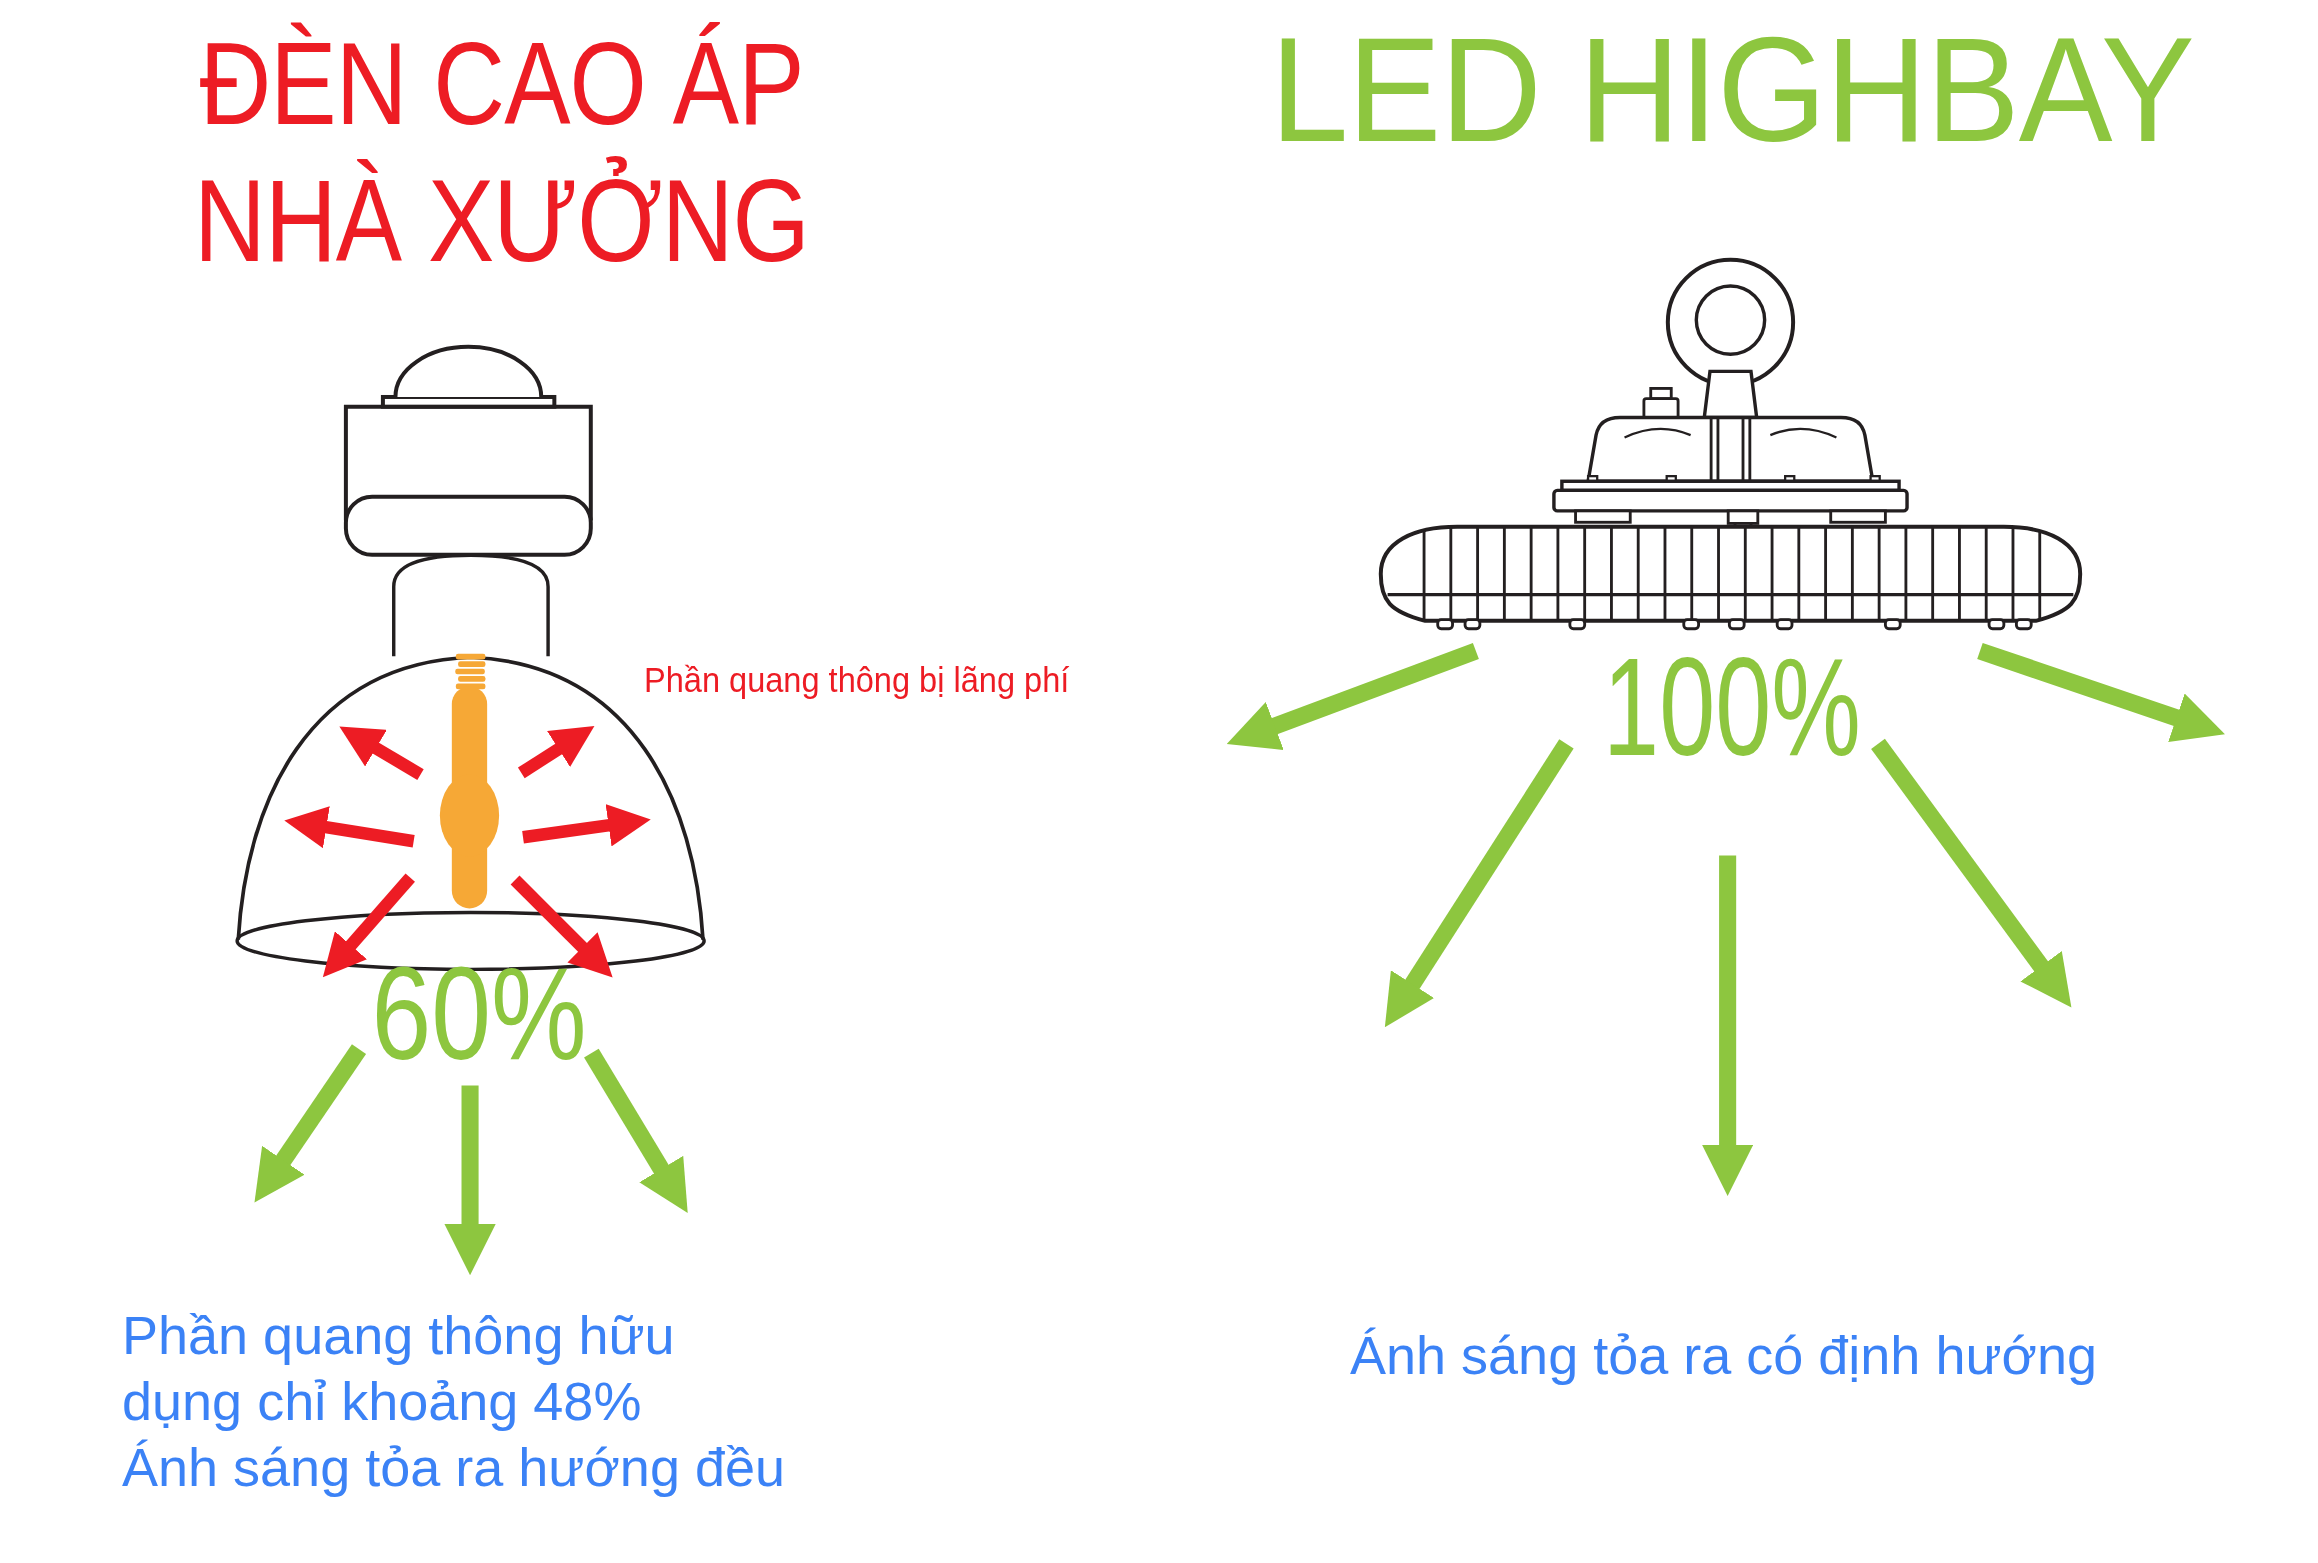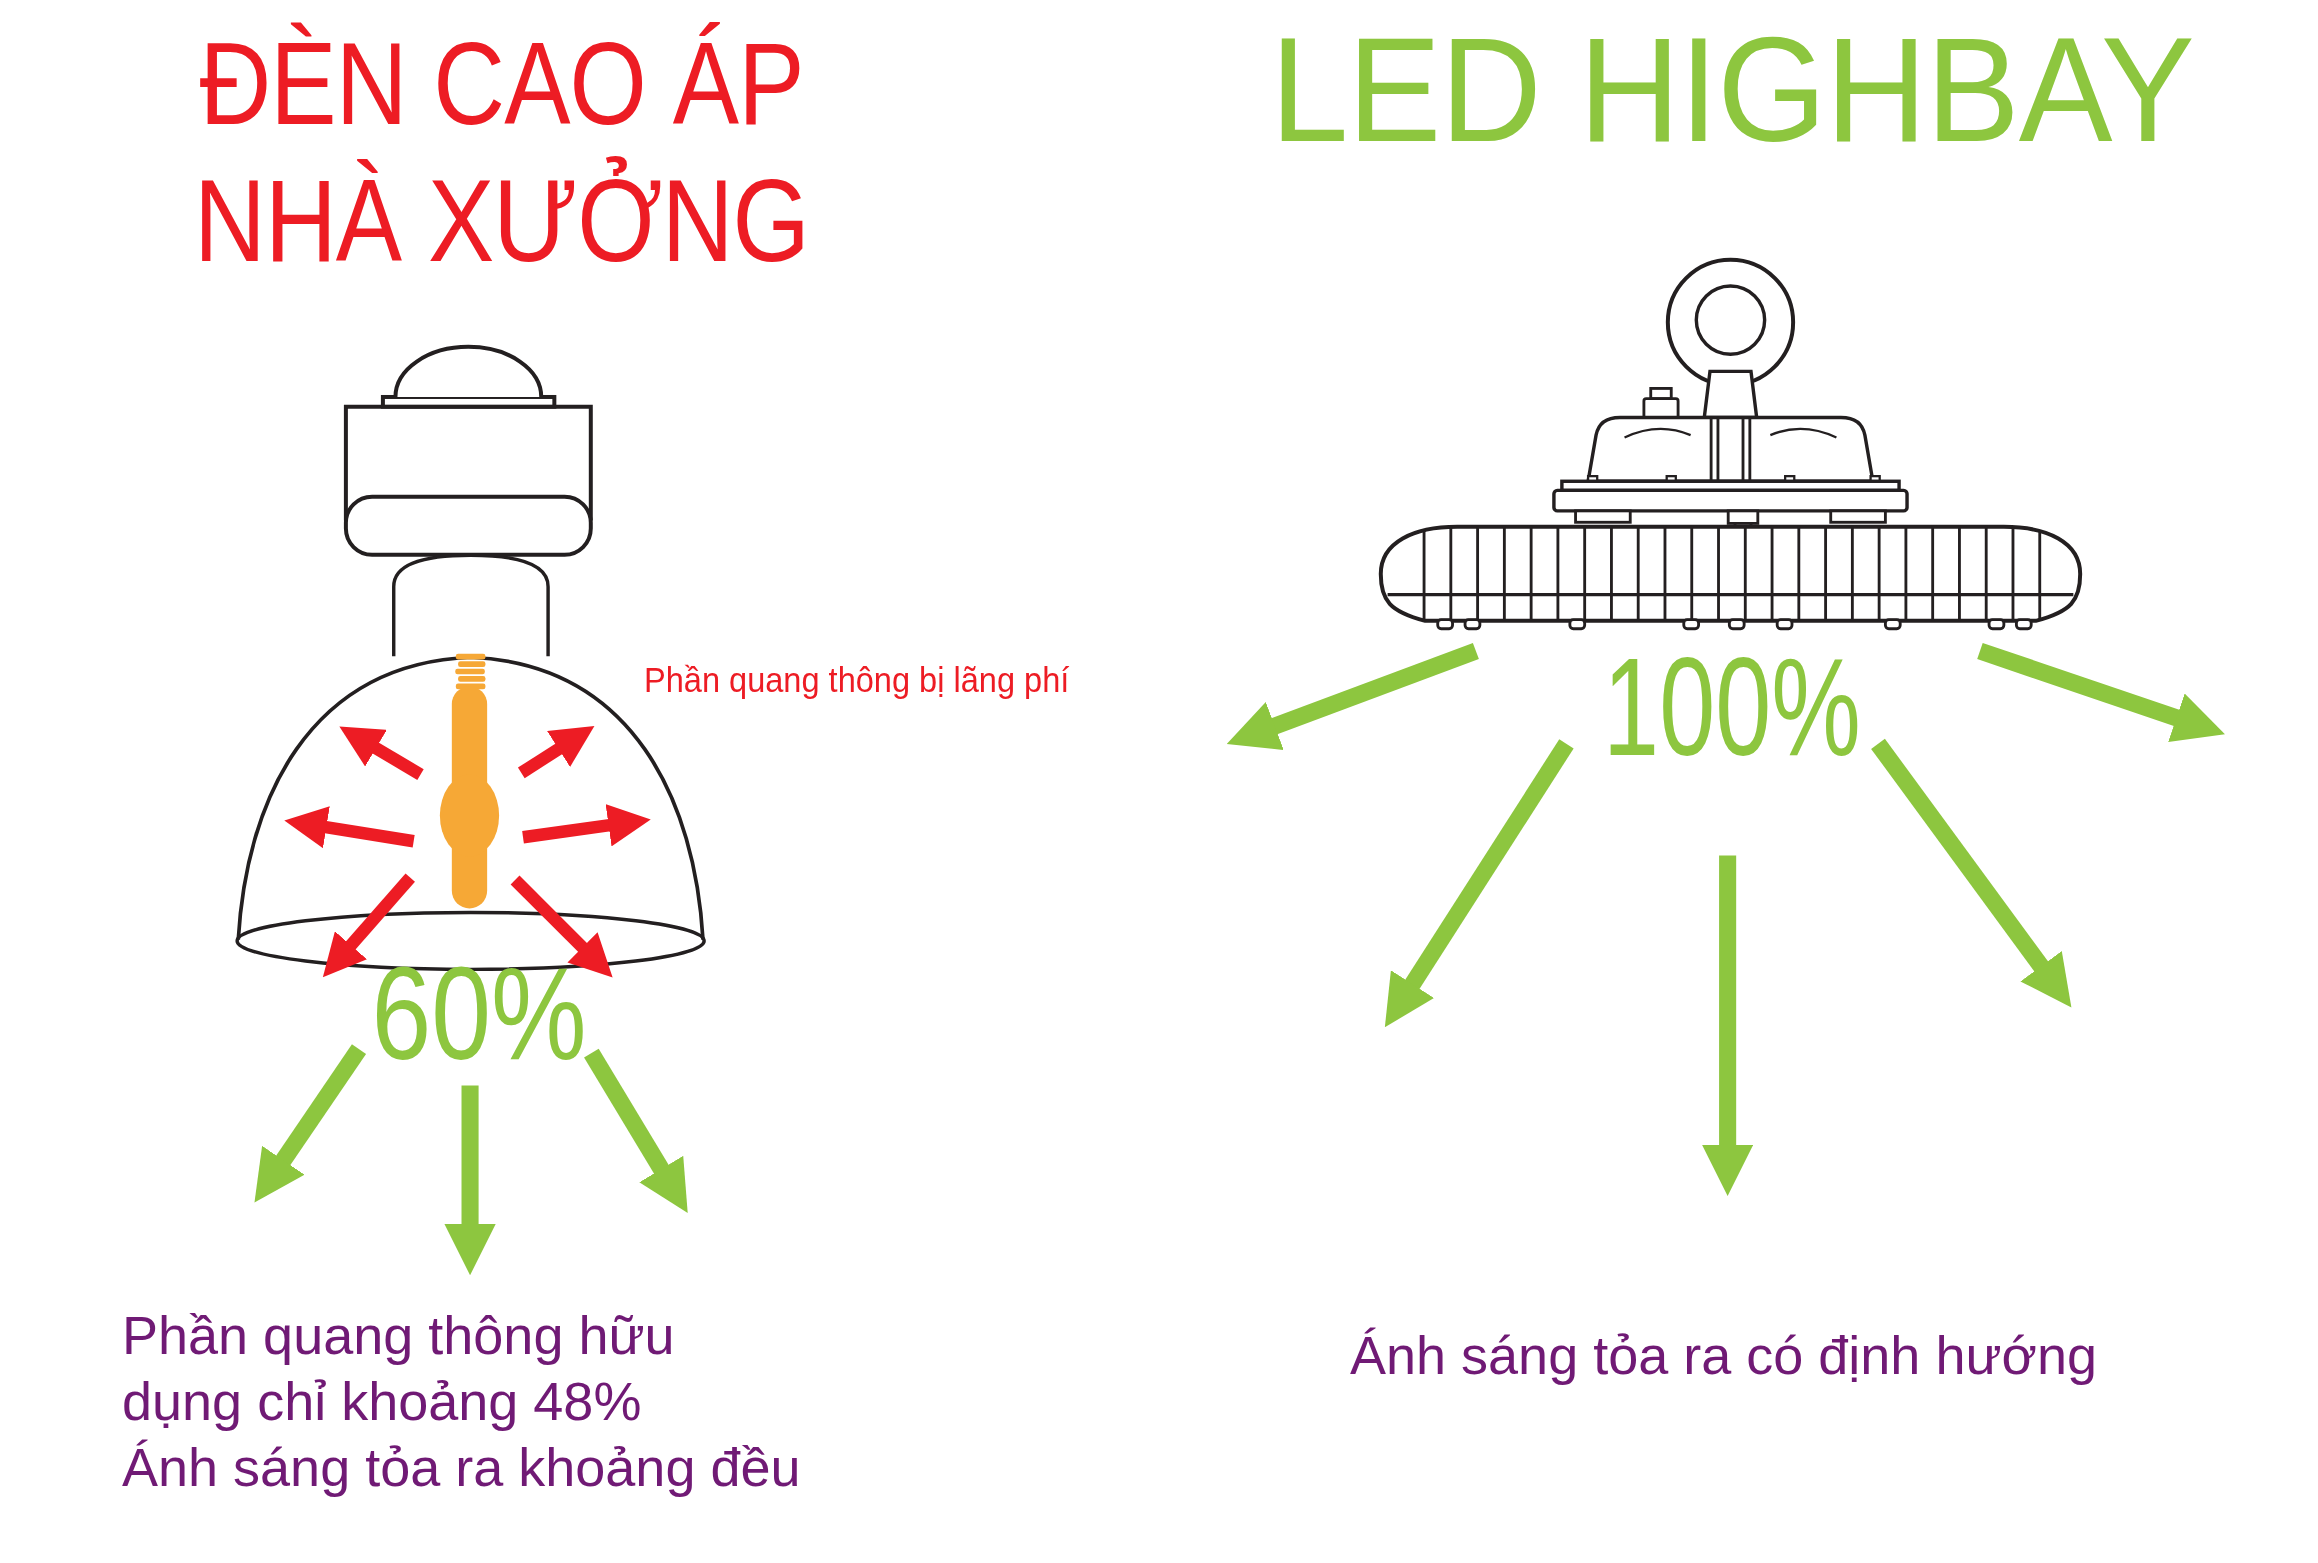--- a/index.html
+++ b/index.html
@@ -38,21 +38,21 @@
   }
   .percent-left{
     left:479px;top:948px;font-size:131px;
     transform:translateX(-50%) scaleX(0.82);transform-origin:center top;
   }
   .percent-right{
     left:1732px;top:637px;font-size:140px;
     transform:translateX(-50%) scaleX(0.72);transform-origin:center top;
   }
   .note{
-    color:#701a75;font-size:54px;line-height:1.22;
+    color:#3b82f6;font-size:54px;line-height:1.22;
   }
   .note-left{left:122px;top:1303px;}
   .note-right{left:1350px;top:1323px;}
 </style>
 </head>
 <body>
 
 <div id="canvas">
 
   <svg id="art" width="2319" height="1564" viewBox="0 0 4071 2746">
@@ -204,21 +204,21 @@
   <div class="abs title-right">LED HIGHBAY</div>
 
   <div class="abs wasted-label">Phần quang thông bị lãng phí</div>
 
   <div class="abs percent percent-left">60%</div>
   <div class="abs percent percent-right">100%</div>
 
   <div class="abs note note-left">
     <div>Phần quang thông hữu</div>
     <div>dụng chỉ khoảng 48%</div>
-    <div>Ánh sáng tỏa ra khoảng đều</div>
+    <div>Ánh sáng tỏa ra hướng đều</div>
   </div>
 
   <div class="abs note note-right">
     <div>Ánh sáng tỏa ra có định hướng</div>
   </div>
 
 </div>
 
 
 </body></html>

